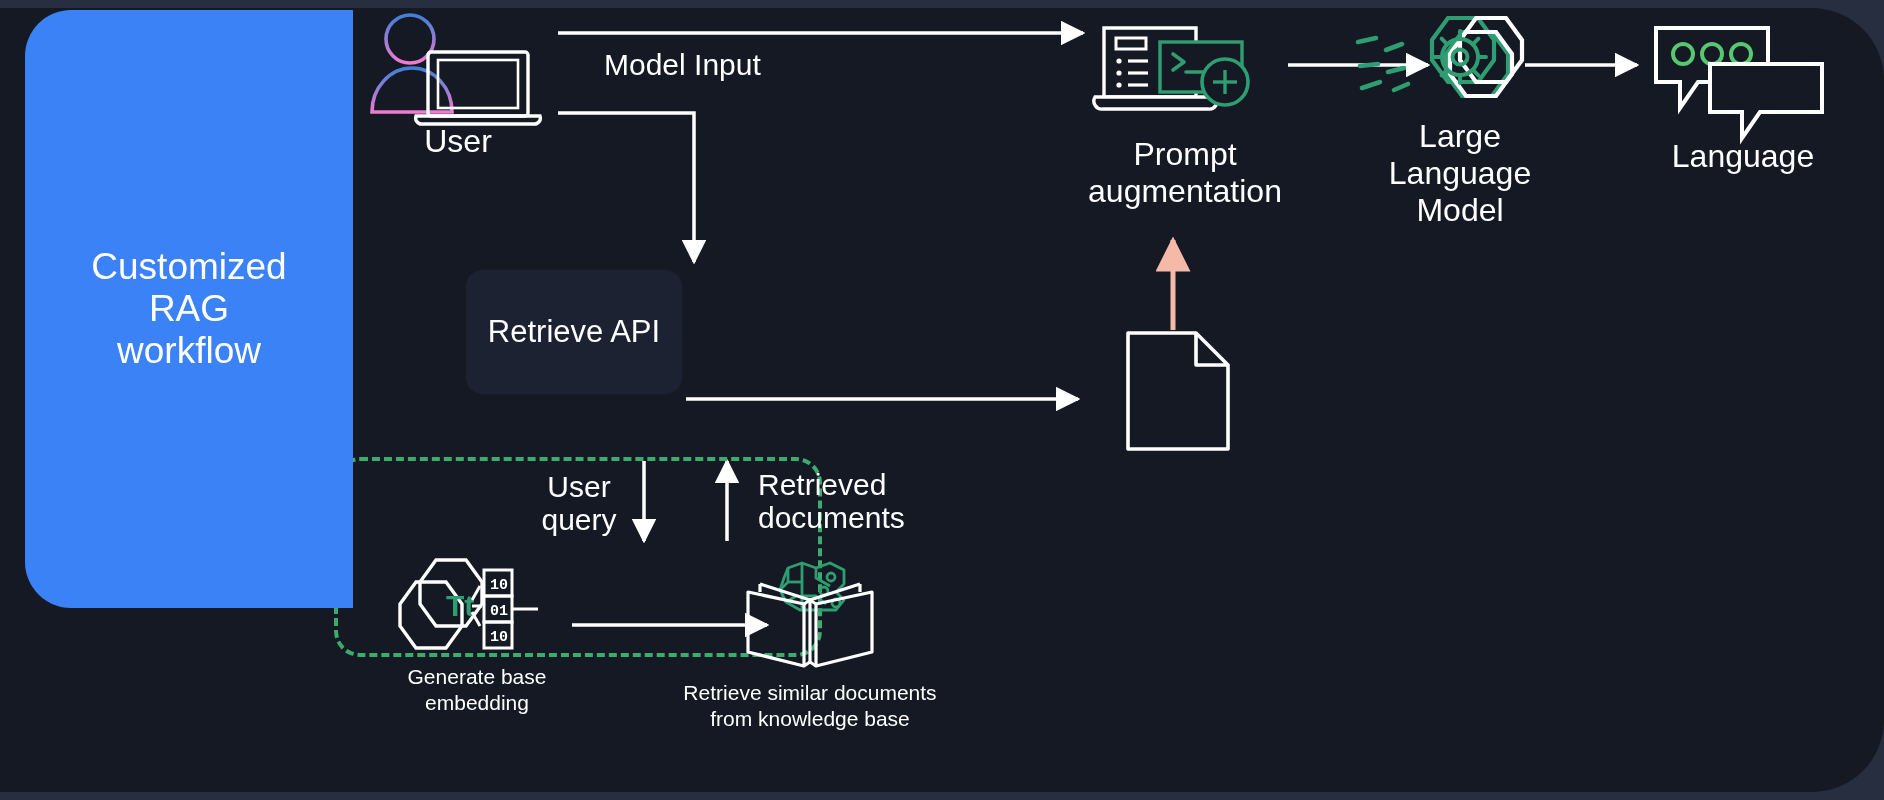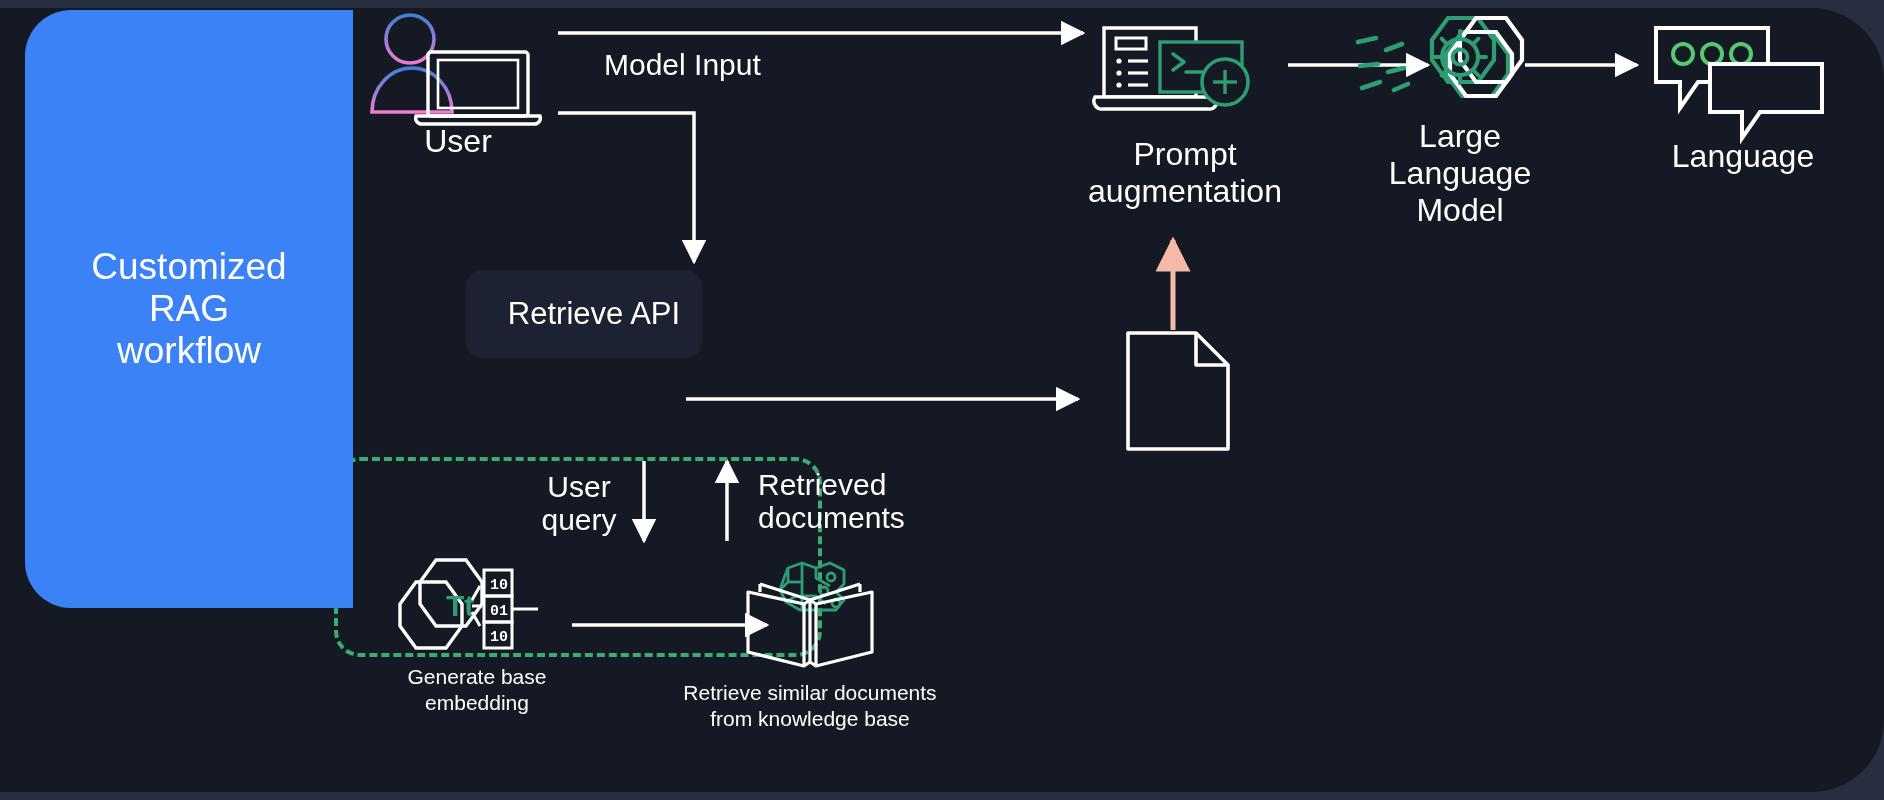--- a/index.html
+++ b/index.html
@@ -64,26 +64,25 @@
     font-size: 30px;
     line-height: 1.1;
     white-space: pre-line;
     z-index: 4;
     font-weight: 400;
   }
   
   #retrieve-box {
     position: absolute;
     left: 466px; top: 270px;
-    width: 216px; height: 88px;
+    width: 216px; height: 124px;
     background: #1c2231;
     border-radius: 16px;
     display: flex; align-items: center; justify-content: center;
     z-index: 4;
-    padding-left: 20px;
   }
   #retrieve-box .node-label { font-size: 31px; }
   
   #rag-group {
     position: absolute;
     left: 334px; top: 457px;
     width: 480px; height: 192px;
     border: 4px dashed #3cab6e;
     border-radius: 26px;
     z-index: 3;

